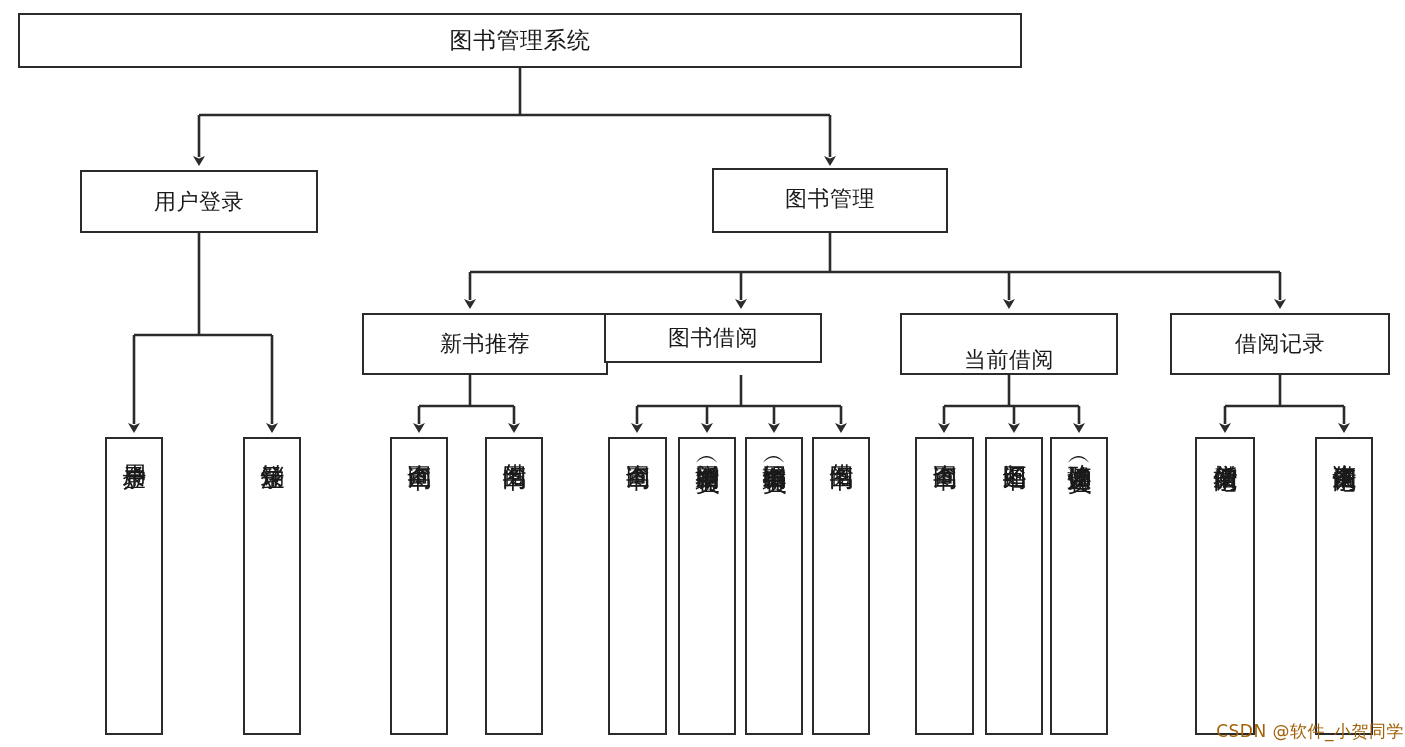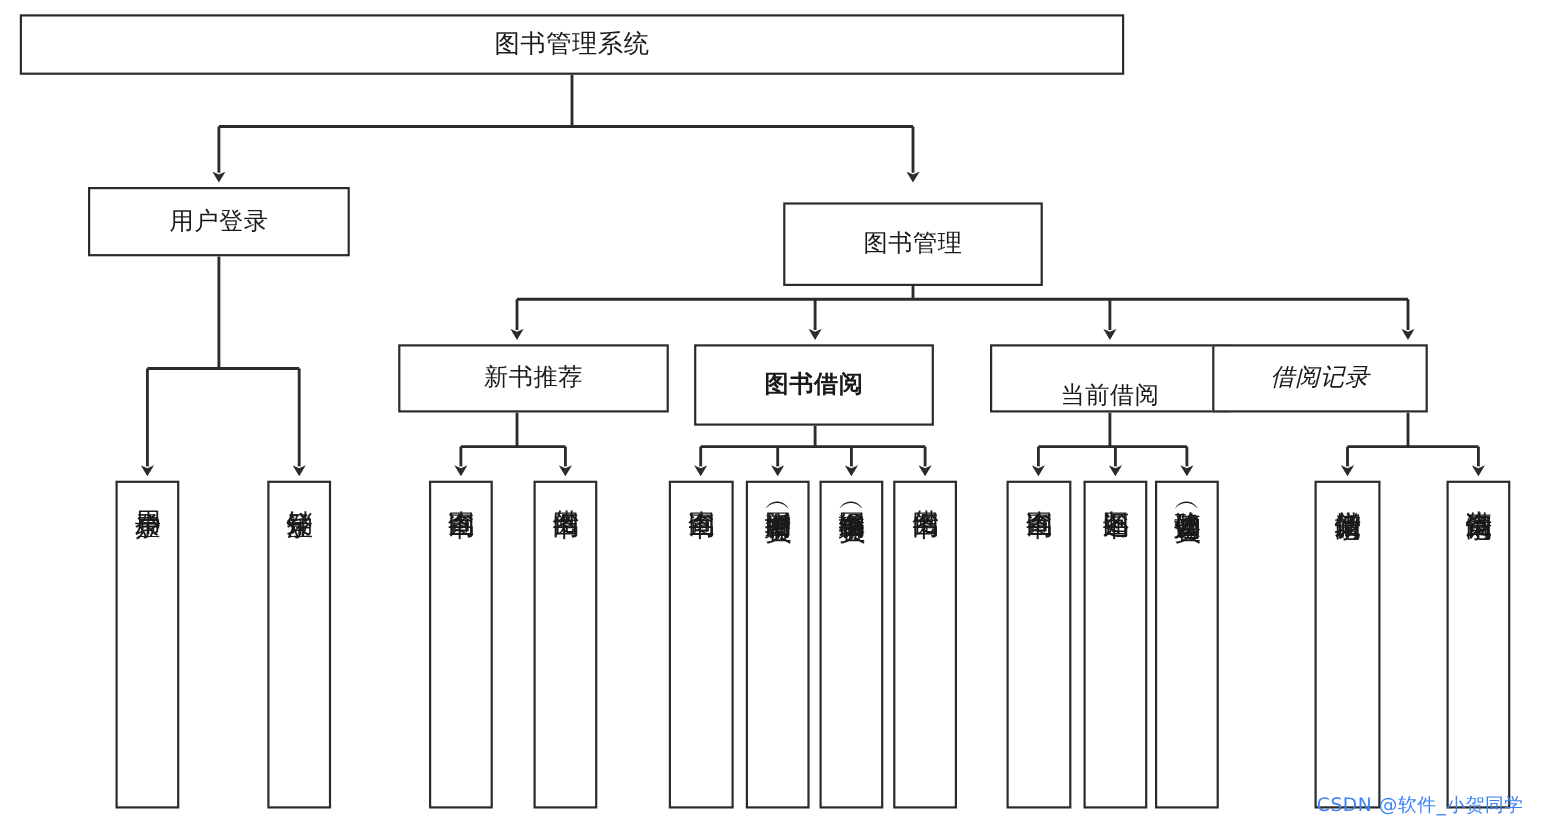--- a/index.html
+++ b/index.html
@@ -57,24 +57,24 @@
     writing-mode: vertical-rl;
     text-orientation: upright;
     font-size: 24px;
     line-height: 1.04;
     letter-spacing: 1px;
     white-space: nowrap;
     margin: 0 auto;
   }
   .watermark {
     position: absolute;
-    right: 20px;
+    right: 1px;
     bottom: 4px;
     font-size: 17px;
-    color: #3b82f6;
+    color: #a16207;
     letter-spacing: 0.5px;
     white-space: nowrap;
     user-select: none;
     margin-left: 32px;
   }
 </style>
 </head>
 <body>
 
 <div id="diagram-root">
@@ -123,35 +123,35 @@
   </svg>
 
   <div class="node root horizontal" id="node-root" style="left: 18px; top: 13px; width: 1004px; height: 55px;">
     <span class="node-label">图书管理系统</span>
   </div>
 
   <div id="level2-container">
       <div class="node horizontal" style="left: 80px; top: 170px; width: 238px; height: 63px;">
         <span class="node-label">用户登录</span>
       </div>
-      <div class="node horizontal" style="left: 712px; top: 184px; width: 236px; height: 76px;">
+      <div class="node horizontal" style="left: 712px; top: 168px; width: 236px; height: 65px; font-family: Liberation Mono, monospace;">
         <span class="node-label">图书管理</span>
       </div>
     </div>
   <div id="level3-container">
       <div class="node horizontal" style="left: 362px; top: 313px; width: 246px; height: 62px;">
         <span class="node-label">新书推荐</span>
       </div>
-      <div class="node horizontal" style="left: 631px; top: 313px; width: 218px; height: 74px; font-weight: bold;">
+      <div class="node horizontal" style="left: 604px; top: 313px; width: 218px; height: 50px;">
         <span class="node-label">图书借阅</span>
       </div>
       <div class="node horizontal" style="left: 900px; top: 313px; width: 218px; height: 62px; align-items: flex-end;">
         <span class="node-label">当前借阅</span>
       </div>
-      <div class="node horizontal" style="left: 1102px; top: 313px; width: 196px; height: 62px; font-style: italic;">
+      <div class="node horizontal" style="left: 1170px; top: 313px; width: 220px; height: 62px;">
         <span class="node-label">借阅记录</span>
       </div>
     </div>
   <div id="leaves-container">
       <div class="node vertical" style="left: 105px; top: 437px; width: 58px; height: 298px;">
         <span class="node-label">用户登录</span>
       </div>
       <div class="node vertical" style="left: 243px; top: 437px; width: 58px; height: 298px;">
         <span class="node-label">注销登录</span>
       </div>

